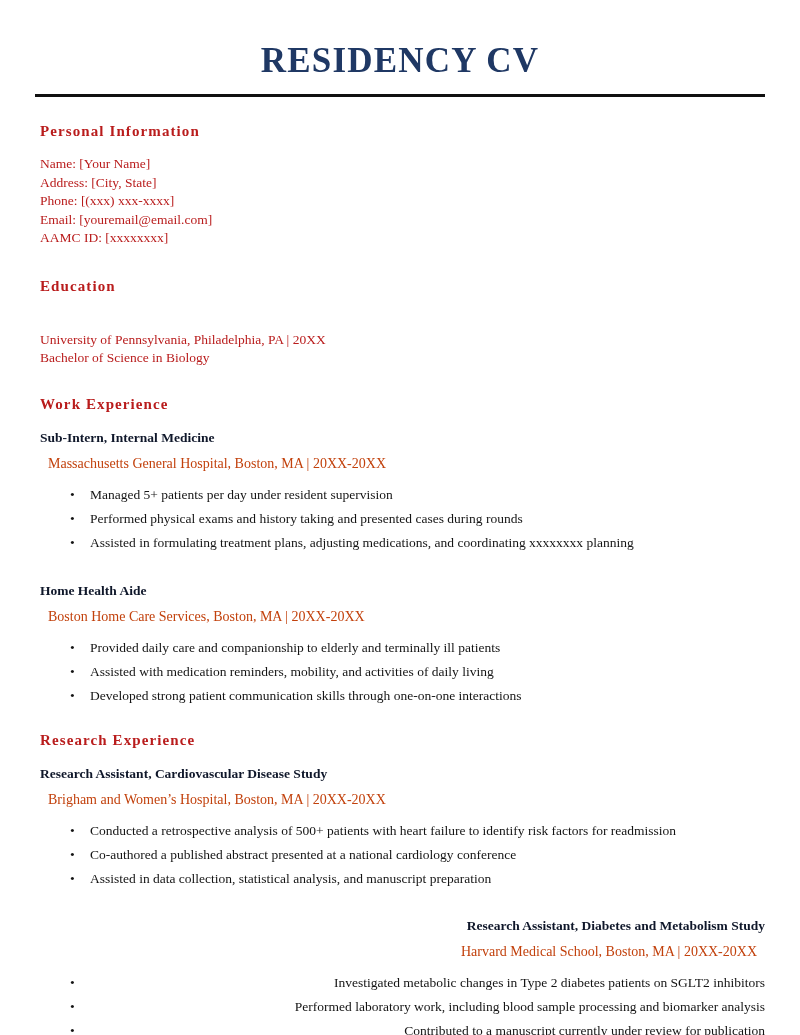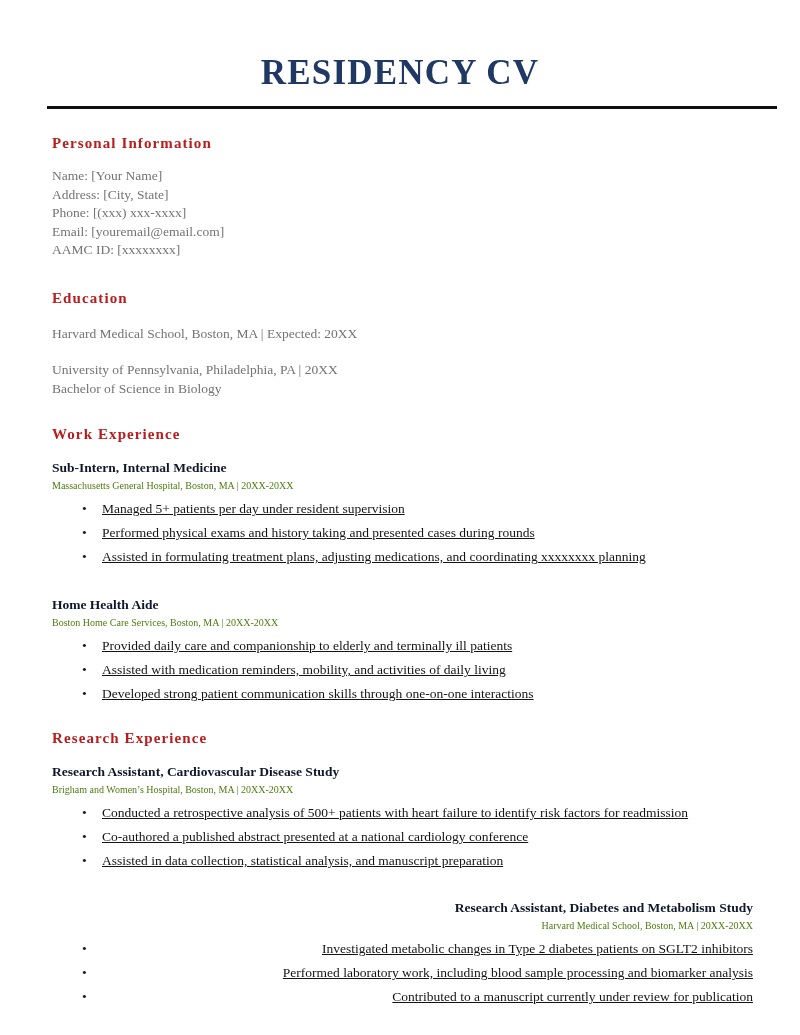--- a/index.html
+++ b/index.html
@@ -11,21 +11,21 @@
     width: 800px;
     height: 1035px;
     font-family: "Liberation Serif", "DejaVu Serif", serif;
     color: #1a1a1a;
     -webkit-font-smoothing: antialiased;
   }
   .page {
     width: 800px;
     height: 1035px;
     box-sizing: border-box;
-    padding: 12px;
+    padding: 0;
     position: relative;
     background: #ffffff;
   }
   .doc-title {
     text-align: center;
     font-family: "Liberation Serif", "DejaVu Serif", serif;
     font-size: 35px;
     font-weight: bold;
     color: #1f3864;
     letter-spacing: 1.2px;
@@ -60,21 +60,21 @@
   .sec-education { padding-top: 29px; }
   .sec-work { padding-top: 27px; }
   .sec-research { padding-top: 26px; }
   .personal-lines {
     padding-top: 15px;
   }
   .line {
     font-family: "Liberation Serif", "DejaVu Serif", serif;
     font-size: 13.5px;
     line-height: 18.5px;
-    color: #737373;
+    color: #b91c1c;
     margin: 0;
     white-space: nowrap;
   }
   .edu-block {
     padding-top: 18px;
   }
   .edu-block.second {
     padding-top: 18px;
   }
   .entry {
@@ -86,24 +86,24 @@
   .entry-title {
     font-family: "Liberation Serif", "DejaVu Serif", serif;
     font-size: 13.5px;
     font-weight: bold;
     color: #0f172a;
     line-height: 17px;
     margin: 0;
   }
   .entry-meta {
     font-family: "Liberation Serif", "DejaVu Serif", serif;
-    font-size: 10px;
+    font-size: 14px;
     line-height: 18px;
-    color: #4d7c0f;
-    margin: 0;
+    color: #c2410c;
+    margin: 8px;
     padding-top: 1px;
   }
   ul.bullets {
     list-style: none;
     margin: 0;
     padding: 4px 0 0 0;
   }
   ul.bullets li {
     position: relative;
     font-family: "Liberation Serif", "DejaVu Serif", serif;
@@ -119,21 +119,20 @@
   ul.bullets li .bullet-dot {
     position: absolute;
     left: 30px;
     top: 0;
     font-size: 13.5px;
     line-height: 19px;
     color: #141414;
   }
   .bullet-text {
     display: block;
-    text-decoration: underline;
   }
 </style>
 </head>
 <body>
 
 <div class="page">
 
   <h1 class="doc-title">RESIDENCY CV</h1>
   <hr class="title-rule">
 
@@ -147,21 +146,20 @@
         <div class="line">Phone: [(xxx) xxx-xxxx]</div>
         <div class="line">Email: [youremail@email.com]</div>
         <div class="line">AAMC ID: [xxxxxxxx]</div>
       </div>
     </div>
 
     <div class="section">
       <div class="section-heading sec-education">Education</div>
 
       <div class="edu-block">
-        <div class="line">Harvard Medical School, Boston, MA | Expected: 20XX</div>
       </div>
 
       <div class="edu-block second">
         <div class="line">University of Pennsylvania, Philadelphia, PA | 20XX</div>
         <div class="line">Bachelor of Science in Biology</div>
       </div>
     </div>
 
     <div class="section">
       <div class="section-heading sec-work">Work Experience</div>

